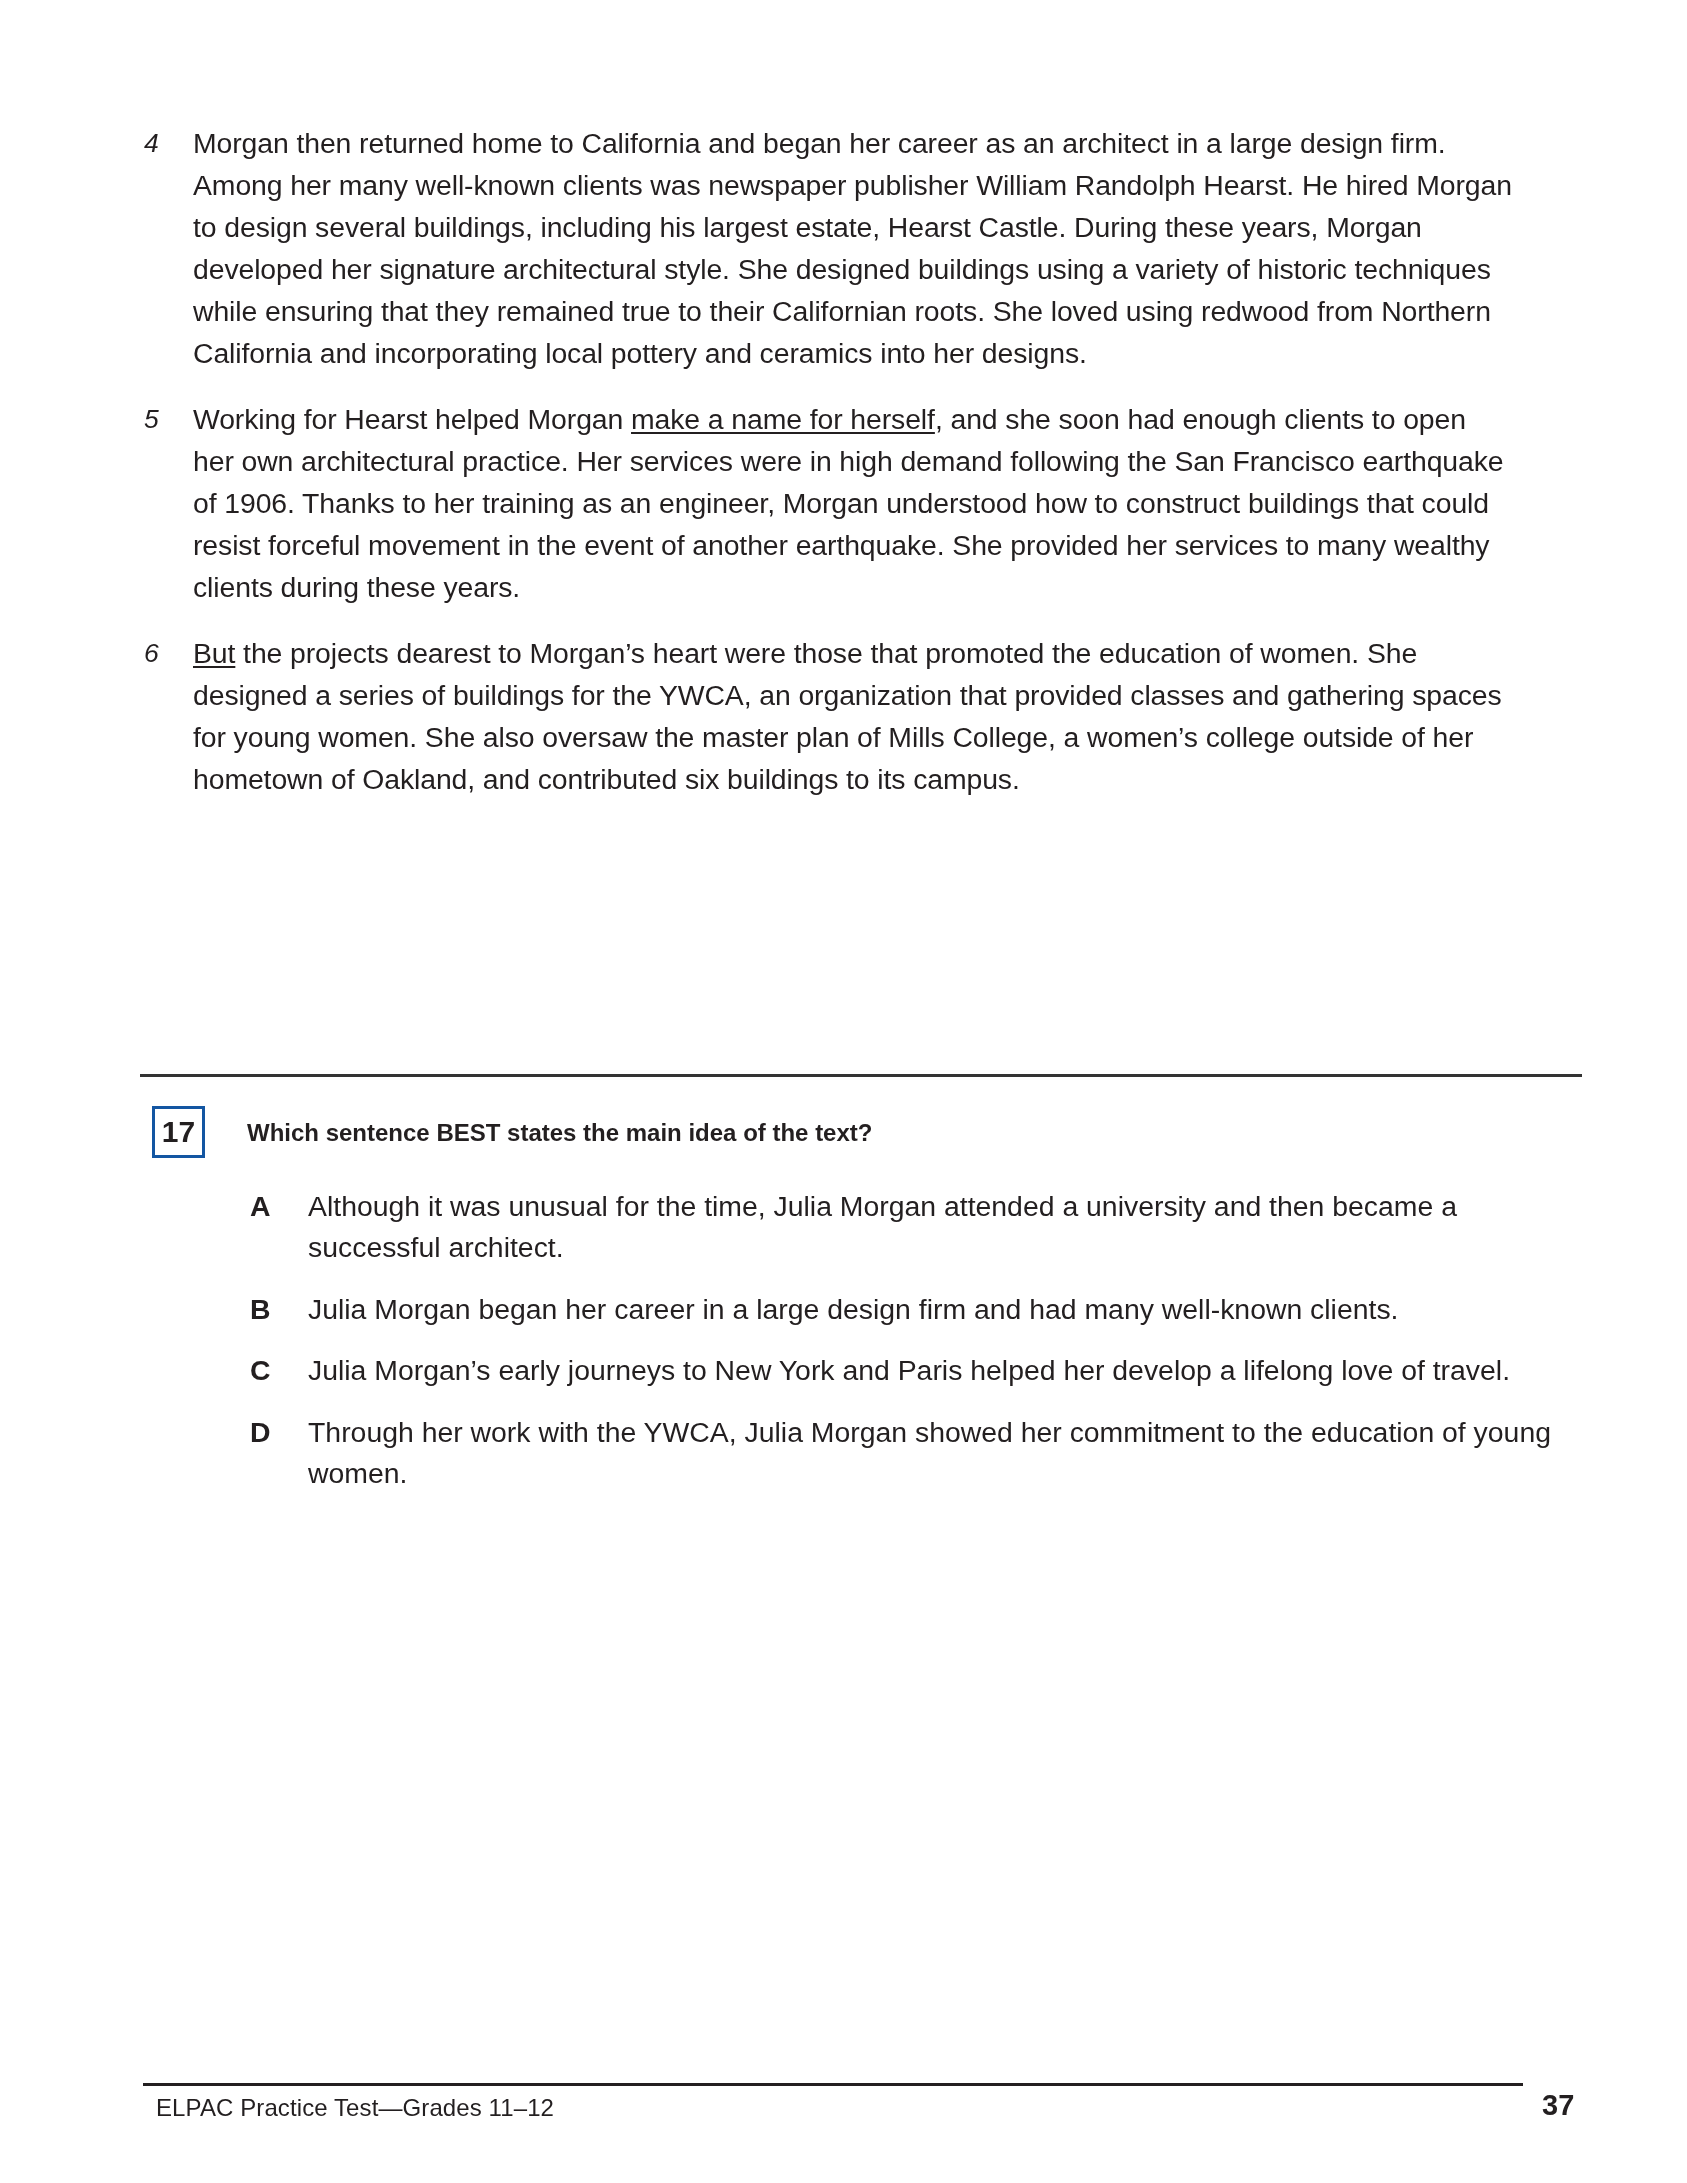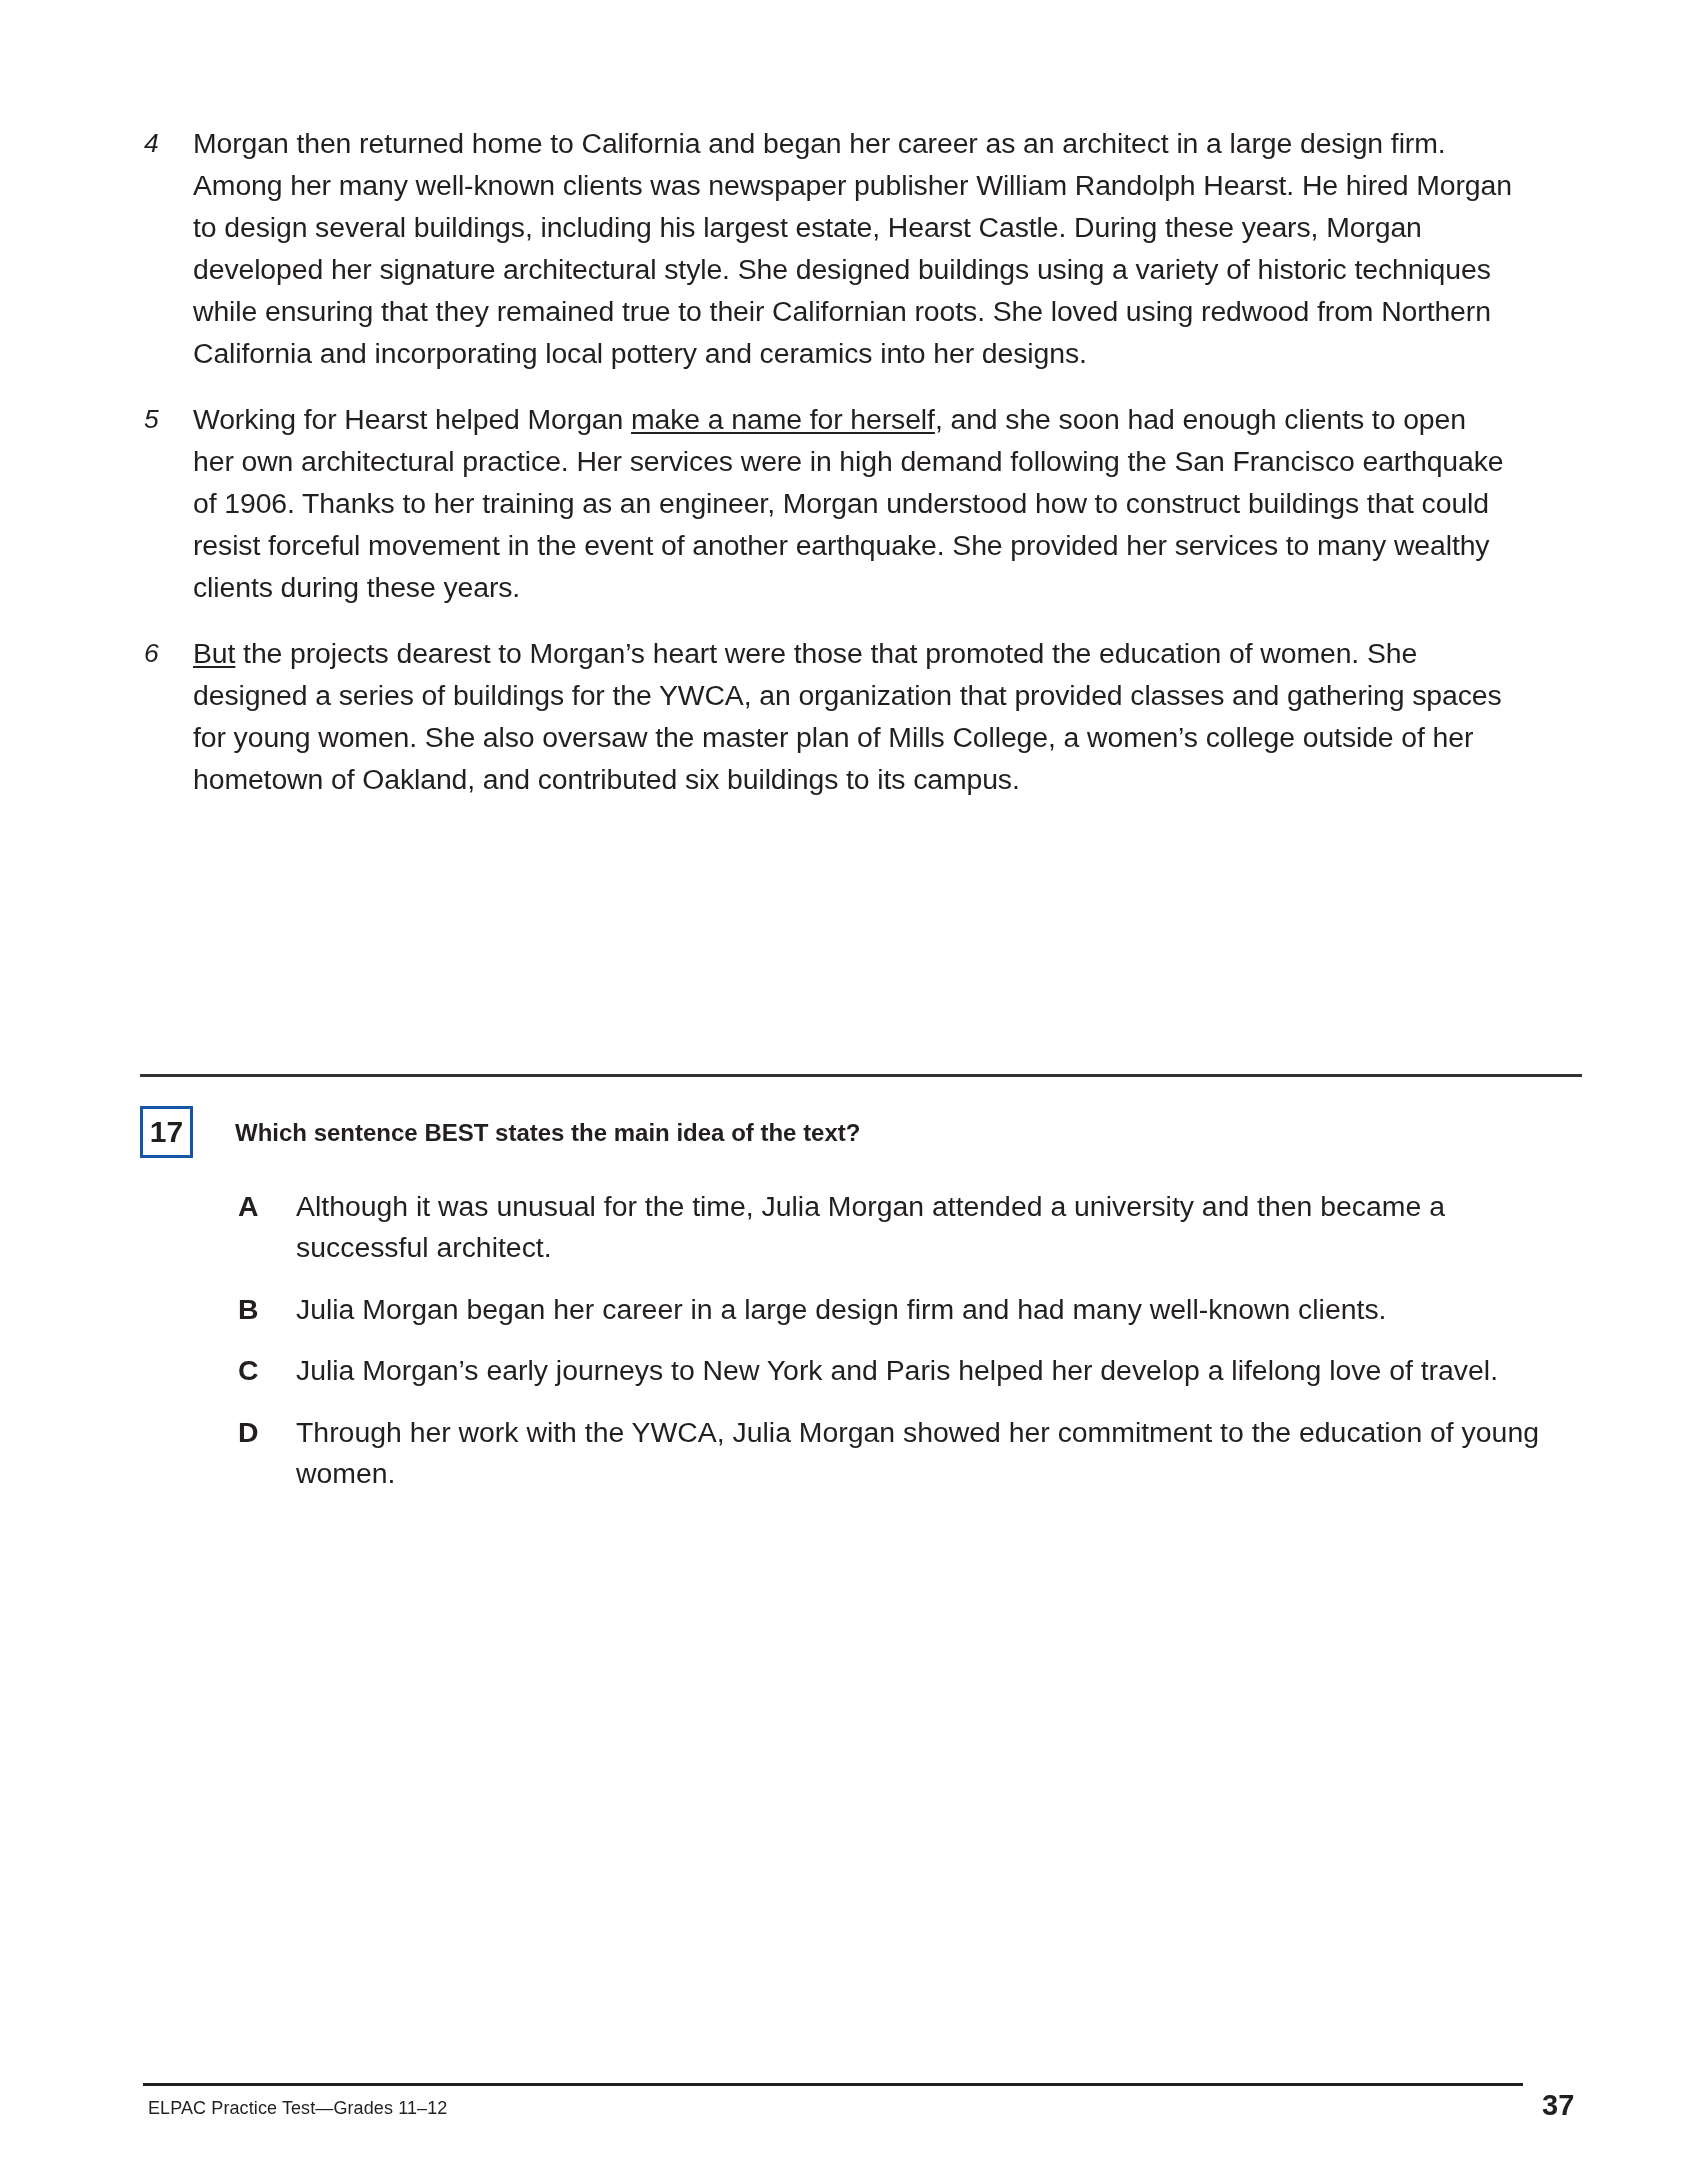--- a/index.html
+++ b/index.html
@@ -65,21 +65,21 @@
     left: 140px;
     top: 1074px;
     width: 1442px;
     height: 3.3px;
     background: #333333;
   }
 
   
   .question-block {
     position: absolute;
-    left: 140px;
+    left: 152px;
     top: 1106px;
     width: 1449px;
   }
 
   .q-head {
     display: flex;
     align-items: flex-start;
   }
 
   .q-num-box {
@@ -138,23 +138,23 @@
     position: absolute;
     left: 143px;
     top: 2083px;
     width: 1380px;
     height: 2.6px;
     background: #231f20;
   }
 
   .footer-label {
     position: absolute;
-    left: 148px;
+    left: 156px;
     top: 2095px;
-    font-size: 18px;
+    font-size: 24px;
     line-height: 26.5px;
     color: #231f20;
     letter-spacing: 0.1px;
   }
 
   .footer-banner {
     position: absolute;
     left: 967px;
     top: 2085px;
     width: 556px;

